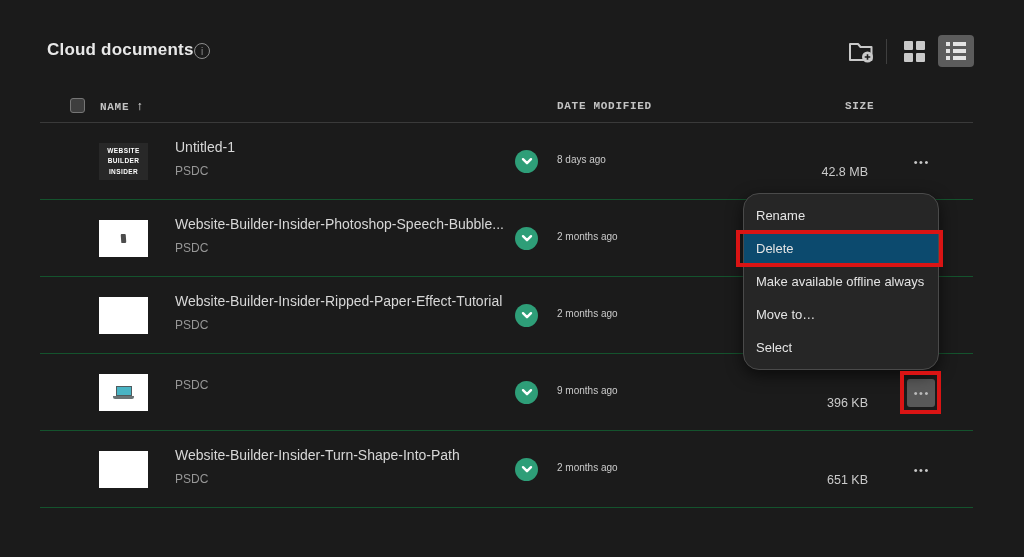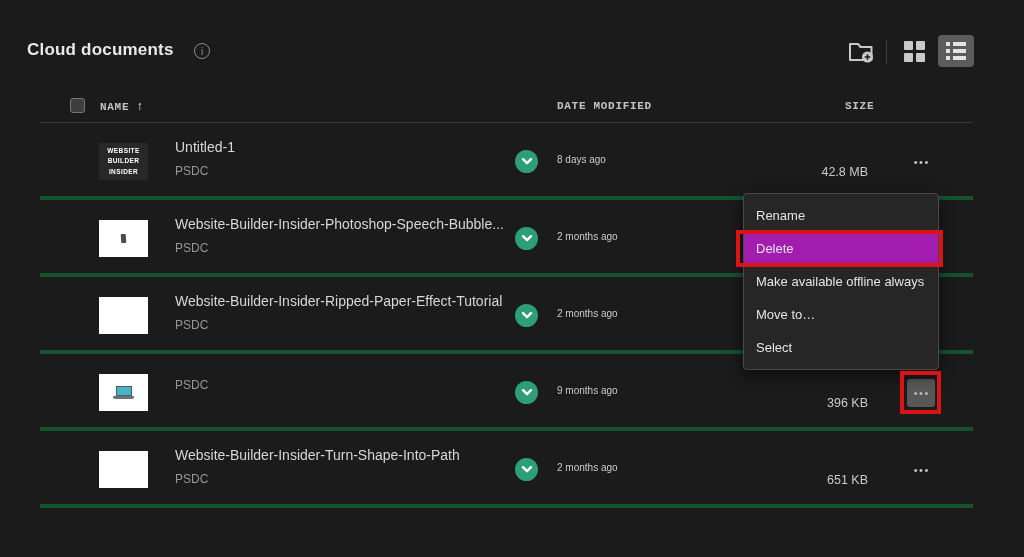--- a/index.html
+++ b/index.html
@@ -1,20 +1,20 @@
 <!DOCTYPE html>
 <html><head>
 <meta charset="utf-8">
 <style>
   * { box-sizing: border-box; margin: 0; padding: 0; }
   body { background:#101010; font-family:"Liberation Sans", sans-serif; }
   .screen { position:relative; width:1024px; height:557px; background:#1b1b1b; overflow:hidden; }
 
   
-  .page-title { position:absolute; left:27px; top:40px; font-size:17px; font-weight:bold; color:#e8e8e8; letter-spacing:.2px; }
+  .page-title { position:absolute; left:47px; top:40px; font-size:17px; font-weight:bold; color:#e8e8e8; letter-spacing:.2px; }
   .info-icon { position:absolute; left:194px; top:43px; width:16px; height:16px; border:1.5px solid #8d8d8d; border-radius:50%; color:#8d8d8d; font-size:10px; display:flex; align-items:center; justify-content:center; cursor:pointer; }
 
   .toolbar-divider { position:absolute; left:886px; top:39px; width:1px; height:25px; background:#3f3f3f; }
   .icon-btn { position:absolute; display:flex; align-items:center; justify-content:center; cursor:pointer; }
   .new-folder-btn { left:846px; top:38px; width:30px; height:27px; }
   .grid-btn { left:901px; top:39px; width:26px; height:25px; }
   .list-btn { left:938px; top:35px; width:36px; height:32px; background:#5c5c5c; border-radius:4px; }
   .grid-ic { display:grid; grid-template-columns:9px 9px; grid-template-rows:9px 9px; gap:3px; }
   .grid-ic div { background:#c9c9c9; border-radius:1px; }
   .list-ic { display:flex; flex-direction:column; gap:3.5px; }
@@ -25,43 +25,43 @@
   
   .hdr-checkbox { position:absolute; left:70px; top:98px; width:15px; height:15px; background:#3e3e3e; border:1.5px solid #767676; border-radius:3px; cursor:pointer; }
   .col-head { position:absolute; top:100px; font-size:11px; font-weight:bold; color:#c3c3c3; letter-spacing:.7px;font-family:Liberation Mono, monospace; }
   .col-name { left:100px; cursor:pointer; }
   .col-name .sort-arrow { color:#e8e8e8; font-size:12px; margin-left:7px; letter-spacing:0; }
   .col-date { left:557px; }
   .col-size { left:845px; }
 
   
   .rows { position:absolute; left:40px; top:122px; width:933px; border-top:1px solid #3a3a3a; }
-  .row { position:relative; height:77px; border-bottom:4px solid #14532d; cursor:pointer; }
+  .row { position:relative; height:77px; border-bottom:1px solid #14532d; cursor:pointer; }
   .thumb { position:absolute; left:59px; top:20px; width:49px; height:37px; background:#ffffff; display:flex; align-items:center; justify-content:center; }
   .thumb.dark { background:#282828; flex-direction:column; }
   .thumb-line { color:#fdfdfd; font-size:6.5px; font-weight:bold; letter-spacing:.4px; line-height:1.55; }
   .glyph-mark { width:5px; height:9px; background:#4c4c4c; border-radius:1px; transform:rotate(-4deg); }
   .laptop-ic { display:flex; flex-direction:column; align-items:center; }
   .laptop-ic .lap-screen { width:16px; height:10px; background:#49b4c4; border:1.5px solid #4f5b5e; border-bottom-width:1px; }
   .laptop-ic .lap-base { width:21px; height:2.5px; background:#6a7375; border-radius:0 0 2px 2px; }
   .titles { position:absolute; left:135px; top:16px; }
   .row-title { font-size:14px; color:#d7d7d7; line-height:17px; }
   .row-subtitle { font-size:12px; color:#979797; margin-top:8px; }
   .sync-badge { position:absolute; left:475px; top:27px; width:23px; height:23px; border-radius:50%; background:#2e9e78; display:flex; align-items:center; justify-content:center; }
   .row-date { position:absolute; left:517px; top:31px; font-size:10px; color:#cbcbcb; }
   .row-size { position:absolute; right:105px; top:42px; font-size:12.5px; color:#cbcbcb; }
   .dots-btn { position:absolute; left:867px; top:25px; width:28px; height:28px; border-radius:3px; display:flex; align-items:center; justify-content:center; cursor:pointer; }
   .dots-glyph { font-size:11px; letter-spacing:1.5px; color:#c8c8c8; padding-left:1.5px; }
   .dots-btn.active { background:#585858; }
   .dots-btn.active .dots-glyph { color:#bcbcbc; }
 
   
-  .context-menu { position:absolute; left:743px; top:193px; width:196px; background:#262626; border:1px solid #4a4a4a; border-radius:4px; padding:5px 0; box-shadow:0 5px 16px rgba(0,0,0,.6); z-index:10; }
+  .context-menu { position:absolute; left:743px; top:193px; width:196px; background:#262626; border:1px solid #4a4a4a; border-radius:16px; padding:5px 0; box-shadow:0 5px 16px rgba(0,0,0,.6); z-index:10; }
   .menu-item { height:33px; line-height:33px; padding-left:12px; font-size:13px; color:#e4e4e4; cursor:pointer; white-space:nowrap; }
-  .menu-item.highlighted { background:#a21caf; }
+  .menu-item.highlighted { background:#0c4a6e; }
 
   
   .annotation { position:absolute; border:4px solid #da1414; z-index:20; pointer-events:none; }
   .annotation-delete { left:736px; top:230px; width:207px; height:37px; }
   .annotation-dots { left:900px; top:371px; width:41px; height:43px; }
 </style>
 </head>
 <body>
 
 <div class="screen">

